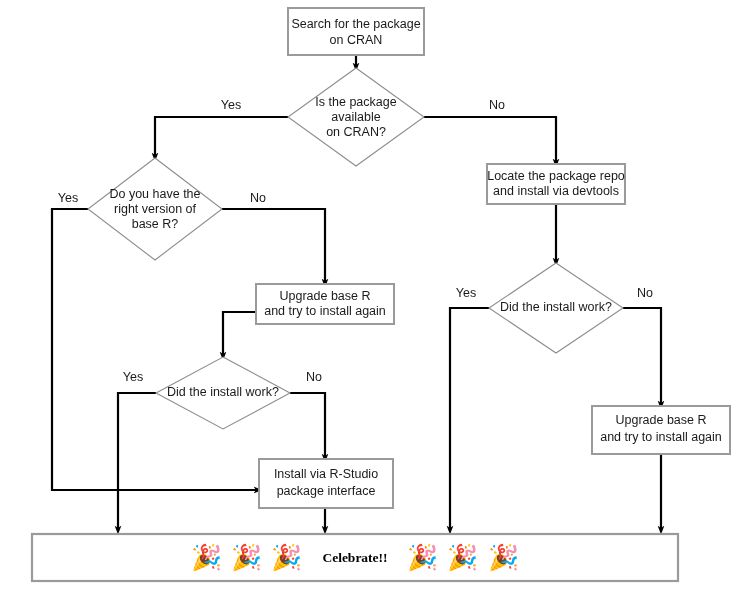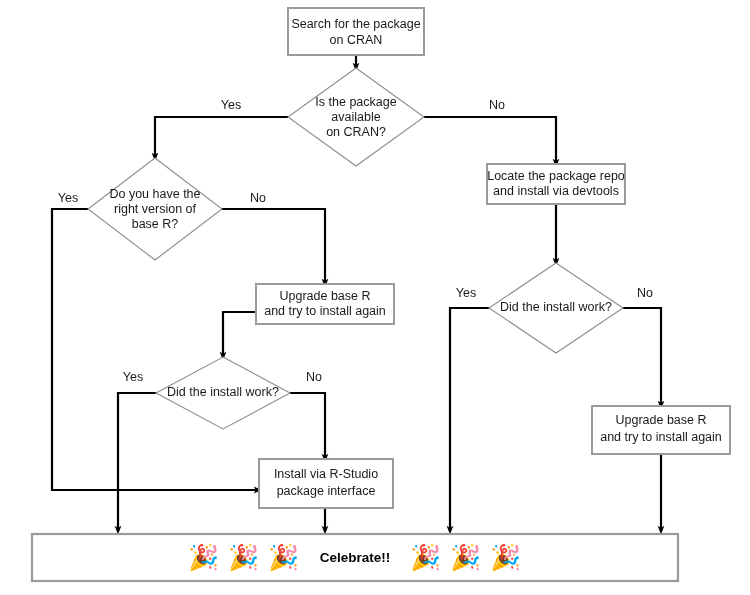--- a/index.html
+++ b/index.html
@@ -76,21 +76,21 @@
     justify-content: center;
     gap: 9px;
     pointer-events: none;
   }
   .popper {
     font-size: 25px;
     line-height: 1;
     font-family: "DejaVu Sans", sans-serif;
   }
   #celebrate-label {
-    font-family: Liberation Sans, sans-serif;
+    font-family: Liberation Serif, serif;
     font-size: 13.5px;
     font-weight: bold;
     color: #000000;
     margin: 0 11px;
     white-space: nowrap;
   }
 </style>
 </head>
 <body>
 

